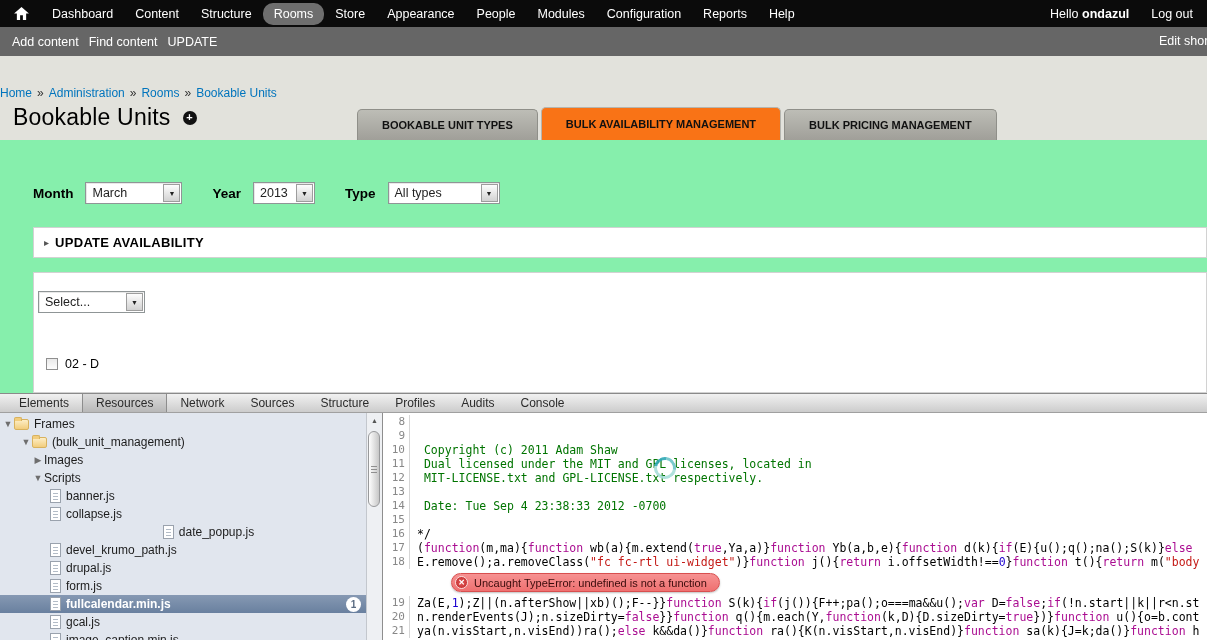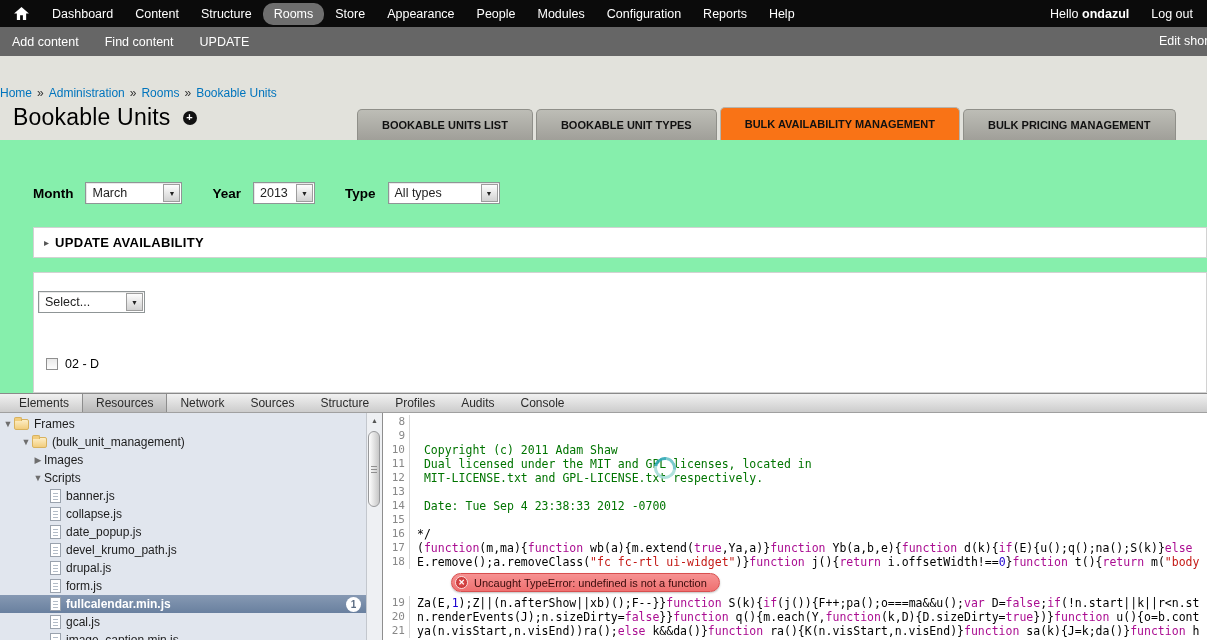--- a/index.html
+++ b/index.html
@@ -131,36 +131,35 @@
         <span class="mi">Reports</span>
         <span class="mi">Help</span>
       </div>
     <div class="admin-right">
       <span><span>Hello</span>&nbsp;<b>ondazul</b></span>
       <span>Log out</span>
     </div>
   </div>
 
   <div class="shortcut-bar">
-    <span id="sc-items" style="display:flex;gap:26px;">
+    <span id="sc-items" style="display:flex;gap:10px;">
         <span>Add content</span>
         <span>Find content</span>
         <span>UPDATE</span>
       </span>
     <span class="edit-short">Edit shortcuts</span>
   </div>
 
   <div class="page-top">
     <div class="breadcrumb" id="breadcrumb"><a>Home</a><span class="sep">»</span><a>Administration</a><span class="sep">»</span><a>Rooms</a><span class="sep">»</span><a>Bookable Units</a></div>
     <div class="title-row">
       <span class="page-title">Bookable Units</span>
       <span class="ctx-icon">+</span>
     </div>
     <div class="tabs" id="page-tabs">
-        <div class="tab">BOOKABLE UNITS LIST</div>
         <div class="tab">BOOKABLE UNIT TYPES</div>
         <div class="tab active">BULK AVAILABILITY MANAGEMENT</div>
         <div class="tab">BULK PRICING MANAGEMENT</div>
       </div>
   </div>
 
   <div class="page-content">
     <div class="filters" id="filters">
         <div class="fgroup">
           <span class="flabel">Month</span>
@@ -235,21 +234,21 @@
               <span>Scripts</span>
             </div>
             <div class="trow" style="padding-left: 50px;">
               <span class="ico-file"></span>
               <span>banner.js</span>
             </div>
             <div class="trow" style="padding-left: 50px;">
               <span class="ico-file"></span>
               <span>collapse.js</span>
             </div>
-            <div class="trow" style="padding-left: 50px;">
+            <div class="trow" style="padding-left: 50px; justify-content: center;">
               <span class="ico-file"></span>
               <span>date_popup.js</span>
             </div>
             <div class="trow" style="padding-left: 50px;">
               <span class="ico-file"></span>
               <span>devel_krumo_path.js</span>
             </div>
             <div class="trow" style="padding-left: 50px;">
               <span class="ico-file"></span>
               <span>drupal.js</span>

